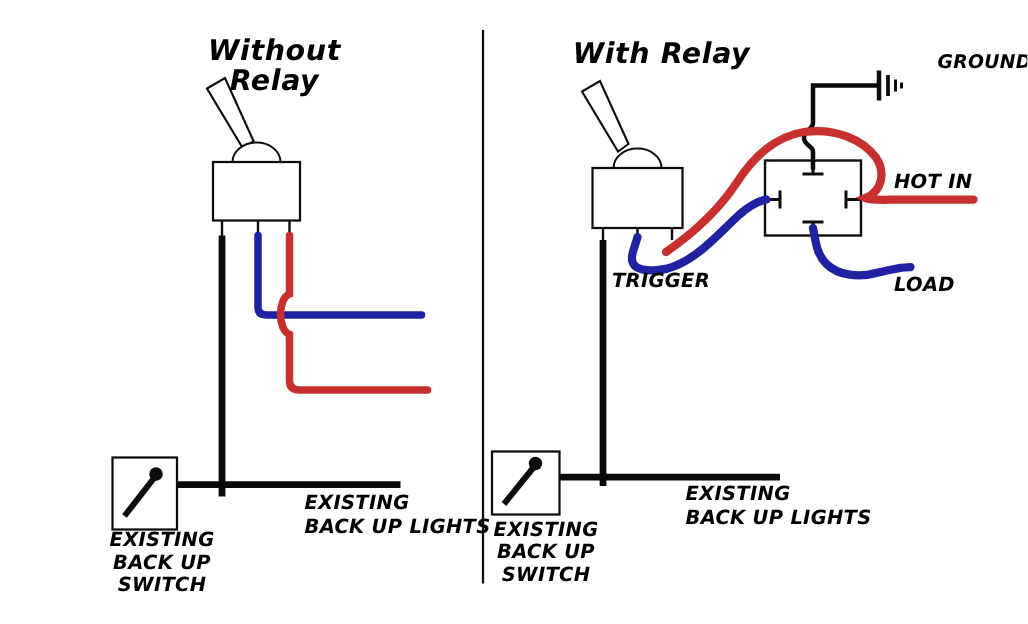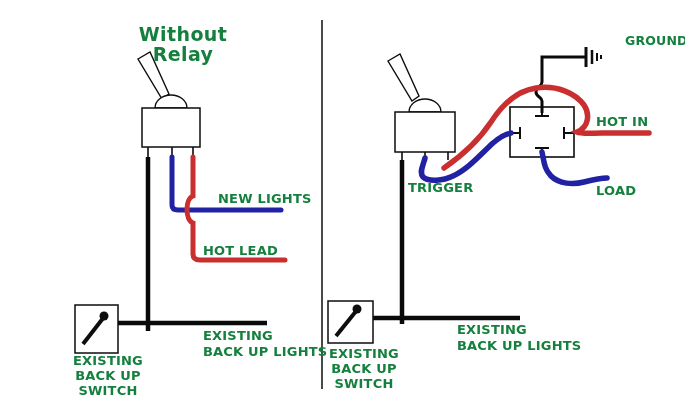--- a/index.html
+++ b/index.html
@@ -7,25 +7,26 @@
     position:relative;
     width:685px;height:416px;
     background:#ffffff;
     font-family:"DejaVu Sans",sans-serif;
     overflow:hidden;
   }
   .stage svg{position:absolute;left:0;top:0;}
   .lbl{
     position:absolute;
     font-weight:bold;
-    color:#15803d;
+    color:#000000;
     white-space:pre-line;
     line-height:15.5px;
     font-size:13px;
     letter-spacing:0.2px;
+    font-style:italic;
   }
   .title{font-size:19px;letter-spacing:0.4px;line-height:20px;text-align:center;}
   .center{text-align:center;}
 </style>
 </head>
 <body>
 
 <div class="stage">
 
   <svg width="685" height="416" viewBox="0 0 685 416">
@@ -88,24 +89,23 @@
 
     <g>
       <rect x="328" y="301" width="45" height="42" fill="#ffffff" stroke="#0d0d0d" stroke-width="1.5"></rect>
       <line x1="336" y1="336" x2="357" y2="310" stroke="#0d0d0d" stroke-width="4"></line>
       <circle cx="357" cy="309" r="4.5" fill="#0d0d0d"></circle>
     </g>
   </svg>
 
   <div class="lbl title" style="left:113px;top:24px;width:140px;">Without Relay</div>
 
+  <div class="lbl title" style="left:371px;top:26px;width:140px;">With Relay</div>
 
-  <div class="lbl" style="left:218px;top:191px;">NEW LIGHTS</div>
 
-  <div class="lbl" style="left:203px;top:243px;">HOT LEAD</div>
 
   <div class="lbl" style="left:203px;top:328px;">EXISTING
 BACK UP LIGHTS</div>
 
   <div class="lbl center" style="left:63px;top:353px;width:90px;line-height:15px;">EXISTING
 BACK UP
 SWITCH</div>
 
   <div class="lbl" style="left:577px;top:33px;font-size:12.5px;margin-left:48px;">GROUND</div>
 

